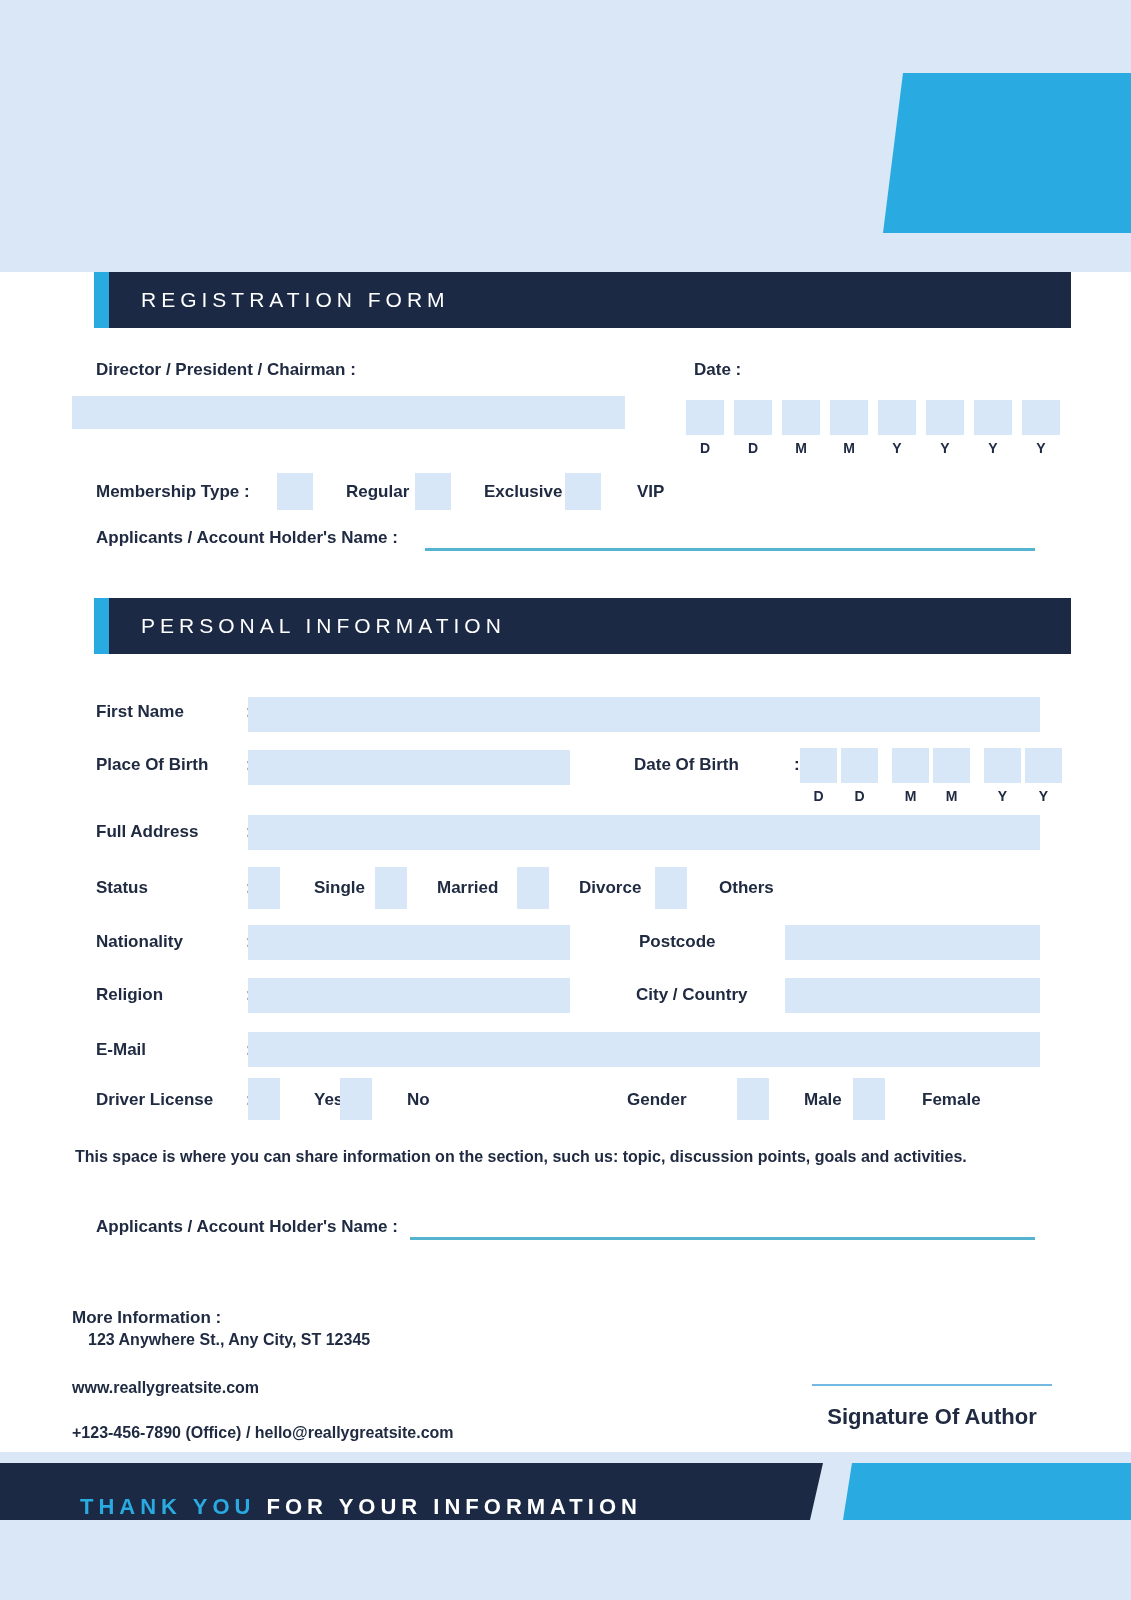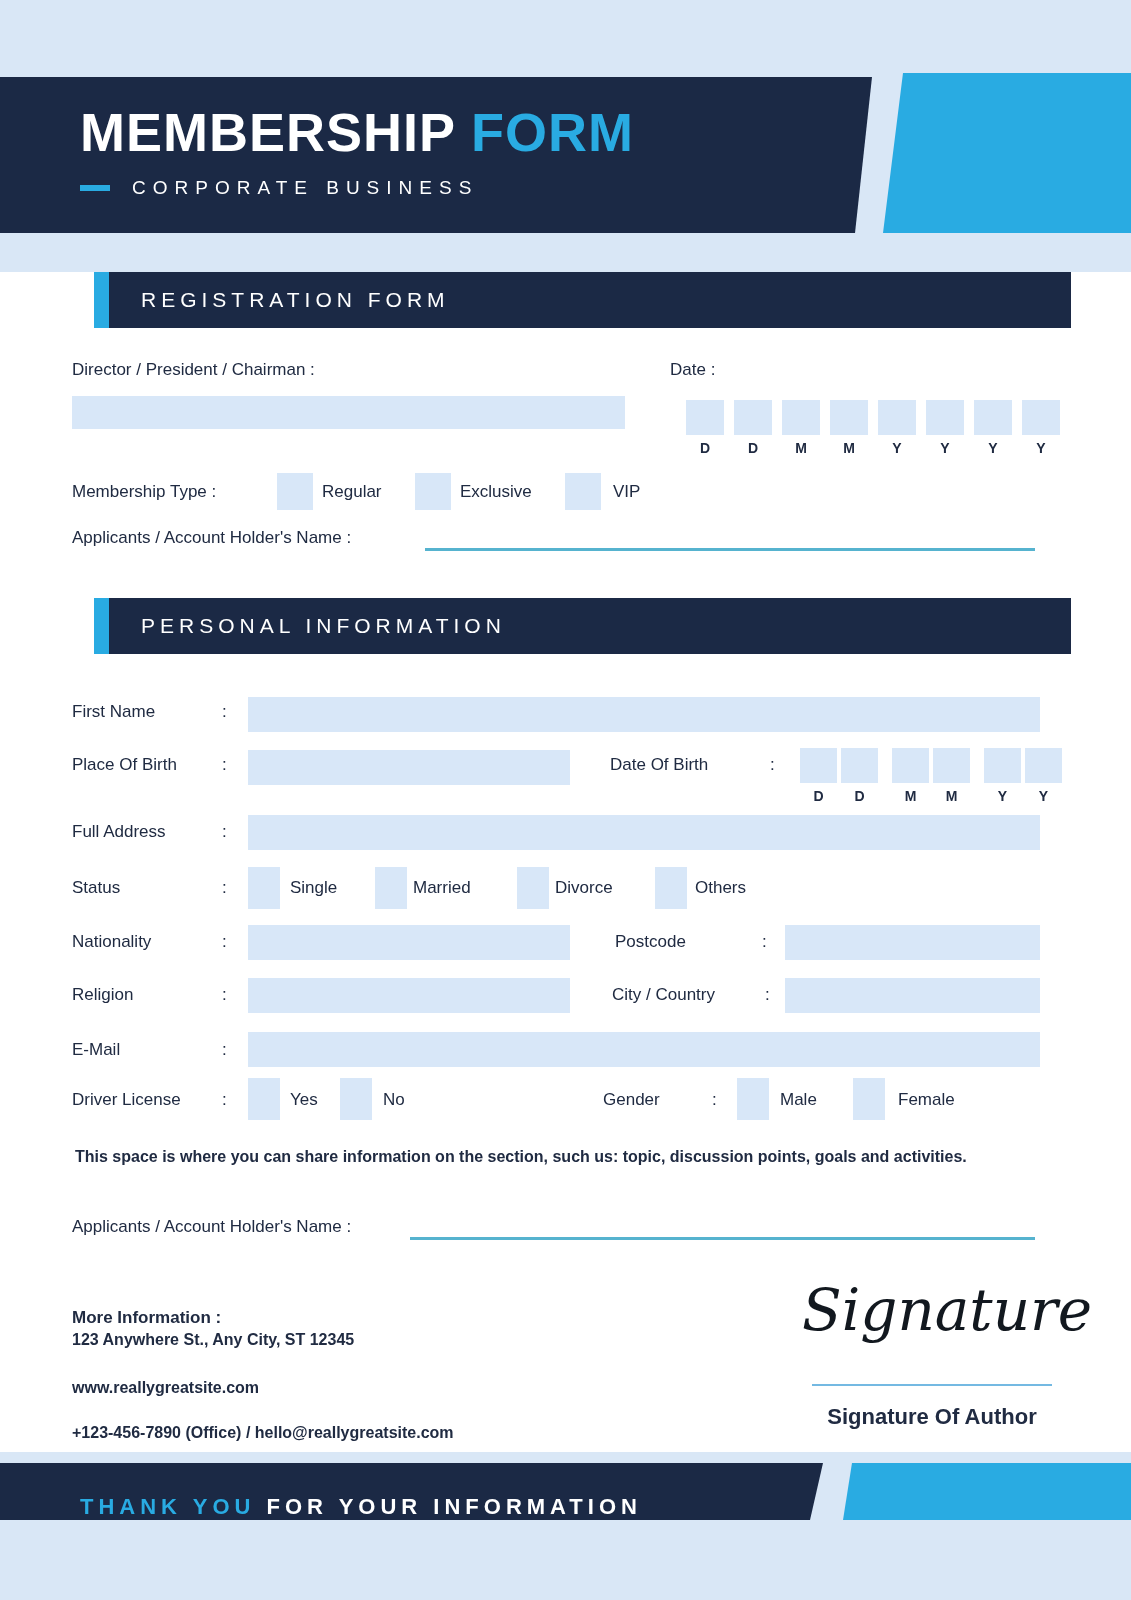--- a/index.html
+++ b/index.html
@@ -19,21 +19,21 @@
   .hdr-title .accent{color:#29abe2;}
   .hdr-sub{position:absolute;left:80px;top:100px;display:flex;align-items:center;gap:22px;}
   .hdr-dash{width:30px;height:6px;background:#29abe2;}
   .hdr-subtext{color:#ffffff;font-size:19px;letter-spacing:7px;white-space:nowrap;}
 
   
   .secbar{position:absolute;left:94px;width:962px;height:56px;background:#1b2945;
     border-left:15px solid #29abe2;display:flex;align-items:center;}
   .secbar span{color:#ffffff;font-size:21px;letter-spacing:5px;padding-left:32px;white-space:nowrap;}
 
-  .lbl{position:absolute;font-size:17px;font-weight:normal;color:#202b42;white-space:nowrap;}
+  .lbl{position:absolute;font-size:17px;font-weight:bold;color:#202b42;white-space:nowrap;margin-left:24px;}
   .field{position:absolute;background:#d8e7f8;}
   .cbox{position:absolute;background:#d8e7f8;}
   .dletter{position:absolute;font-size:14px;font-weight:bold;color:#202b42;text-align:center;}
   .uline{position:absolute;height:3px;background:#56b3cf;}
 
   .note{position:absolute;left:75px;top:1148px;width:980px;font-size:16px;font-weight:bold;color:#202b42;white-space:nowrap;}
 
   .info-line{position:absolute;left:72px;font-size:16px;font-weight:bold;color:#202b42;white-space:nowrap;}
 
   .sig-script{position:absolute;left:802px;top:1276px;width:260px;text-align:center;
@@ -51,27 +51,20 @@
     clip-path:polygon(9px 0,100% 0,100% 100%,0 100%);}
 </style>
 </head>
 <body>
 
 <div class="page">
 
   <div class="band top"></div>
   <div class="band bottom"></div>
 
-  <div class="hdr-navy">
-    <div class="hdr-title"><span>MEMBERSHIP </span><span class="accent">FORM</span></div>
-    <div class="hdr-sub">
-      <span class="hdr-dash"></span>
-      <span class="hdr-subtext">CORPORATE BUSINESS</span>
-    </div>
-  </div>
   <div class="hdr-blue"></div>
 
   <div class="secbar" style="top:272px;">
     <span>REGISTRATION FORM</span>
   </div>
 
   <div class="lbl" style="left:72px;top:360px;">Director / President / Chairman :</div>
   <div class="lbl" style="left:670px;top:360px;">Date :</div>
   <div class="field" style="left:72px;top:396px;width:553px;height:33px;"></div>
 
@@ -174,25 +167,24 @@
   <div class="lbl" style="left:780px;top:1090px;">Male</div>
   <div class="cbox" style="left:853px;top:1078px;width:32px;height:42px;"></div>
   <div class="lbl" style="left:898px;top:1090px;">Female</div>
 
   <div class="note">This space is where you can share information on the section, such us: topic, discussion points, goals and activities.</div>
 
   <div class="lbl" style="left:72px;top:1217px;">Applicants / Account Holder's Name :</div>
   <div class="uline" style="left:410px;top:1237px;width:625px;"></div>
 
   <div class="info-line" style="top:1308px;font-size:17px;">More Information :</div>
-  <div class="info-line" style="top:1331px;">123 Anywhere St., Any City, ST 12345</div>
+  <div class="info-line" style="top:1331px;margin-left:16px;">123 Anywhere St., Any City, ST 12345</div>
   <div class="info-line" style="top:1424px;">+123-456-7890 (Office) / hello@reallygreatsite.com</div>
   <div class="info-line" style="top:1379px;">www.reallygreatsite.com</div>
 
-  <div class="sig-script">Signature</div>
   <div class="sig-line"></div>
   <div class="sig-caption">Signature Of Author</div>
 
   <div class="ftr-navy">
     <div class="txt"><span class="accent">THANK YOU </span><span>FOR YOUR INFORMATION</span></div>
   </div>
   <div class="ftr-blue"></div>
 
 </div>
 

